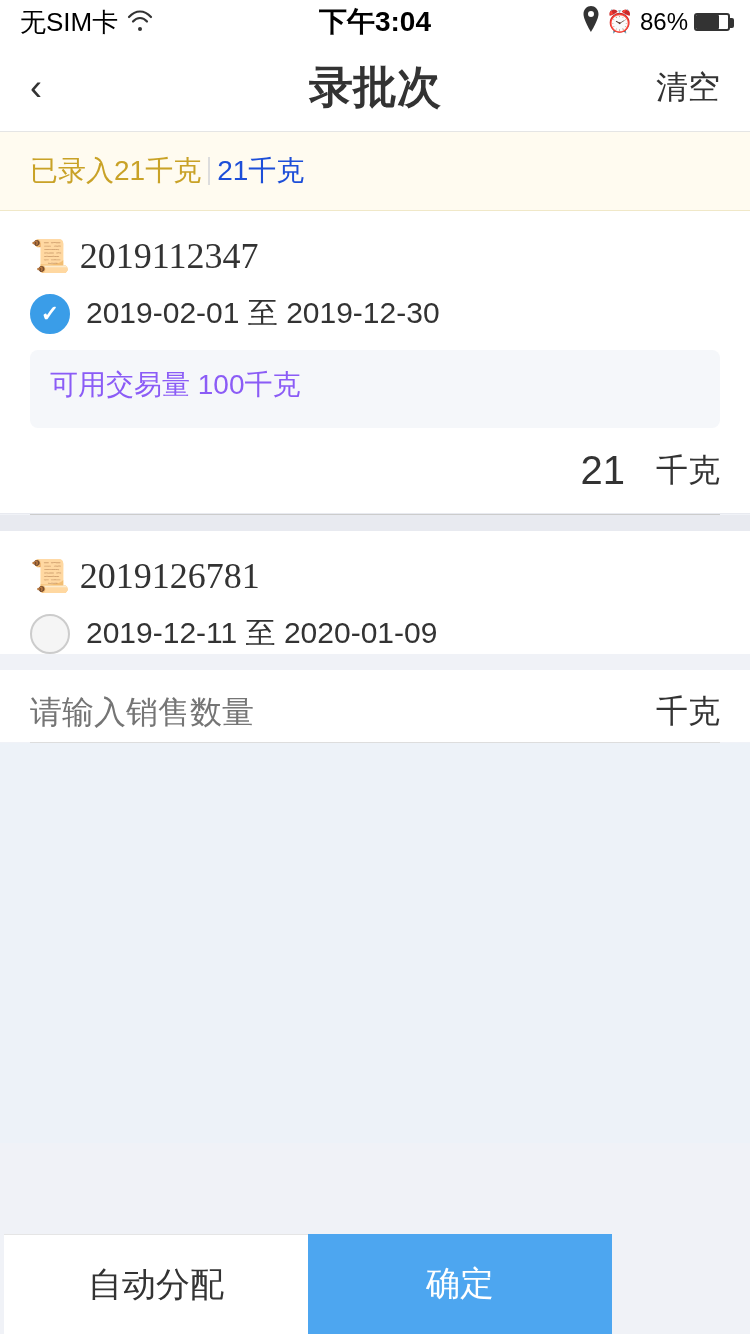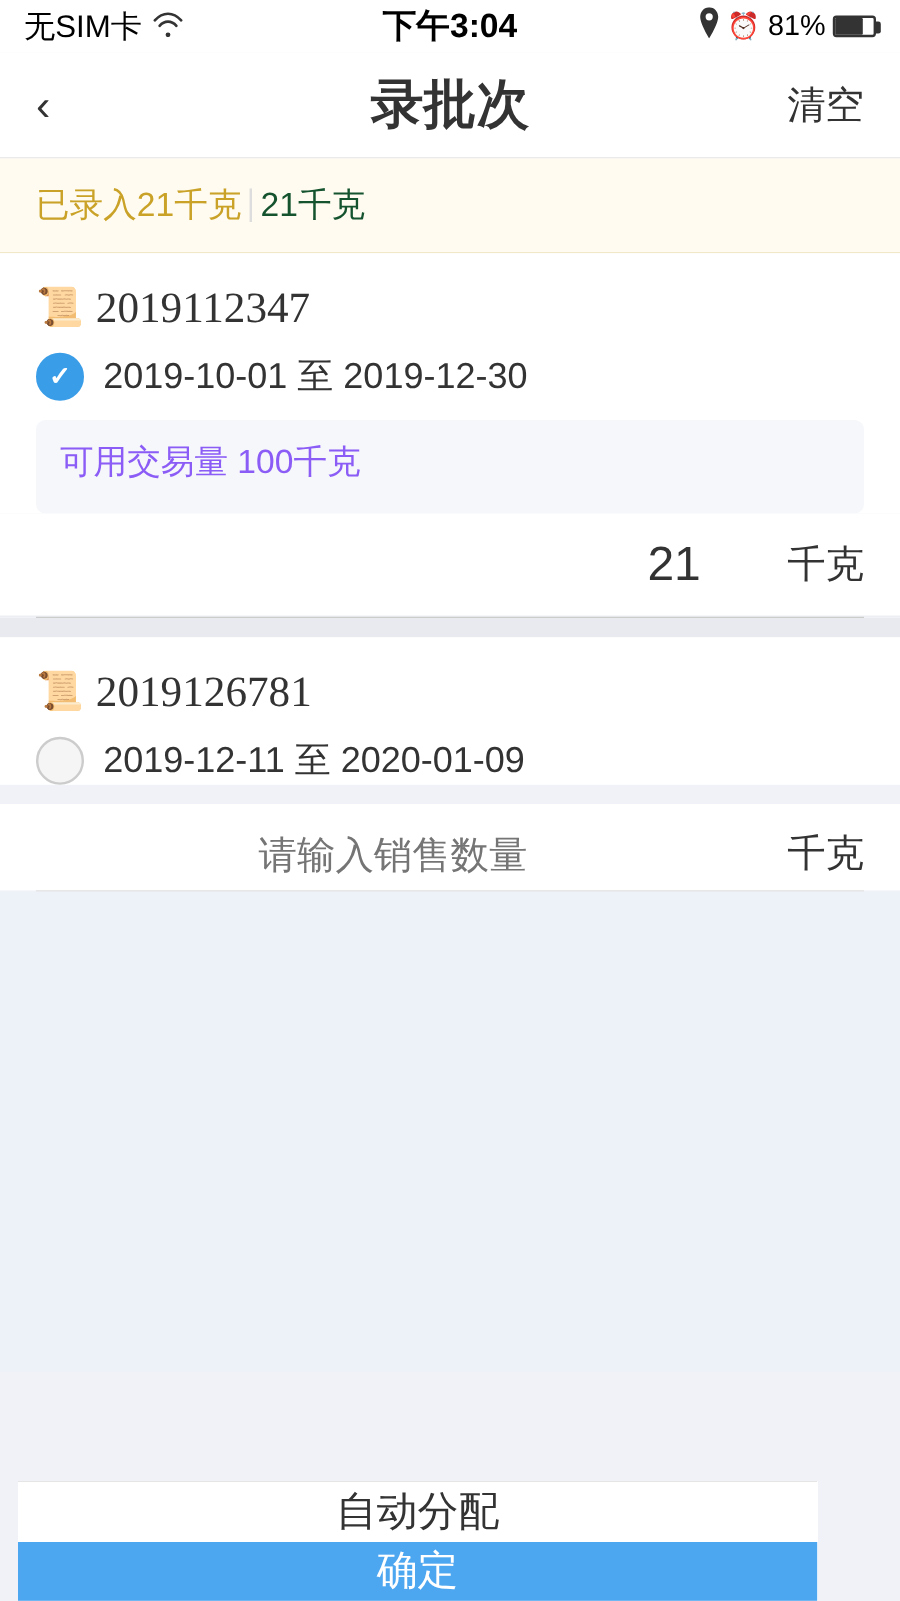--- a/index.html
+++ b/index.html
@@ -88,21 +88,21 @@
       font-size: 28px;
       color: #c9a227;
     }
     .info-banner-divider {
       width: 2px;
       height: 28px;
       background: #ddd;
     }
     .info-banner-amount {
       font-size: 28px;
-      color: #14532d;
+      color: #1d4ed8;
       font-weight: 500;
     }
 
     
     .batch-card {
       background: #fff;
       margin-bottom: 0;
       padding: 24px 30px 0;
     }
     .batch-header {
@@ -163,21 +163,20 @@
     }
 
     
     .qty-row {
       display: flex;
       align-items: center;
       justify-content: flex-end;
       padding: 20px 30px;
       background: #fff;
       border-bottom: 1px solid #e8eaf0;
-      gap: 41px;
     }
     .qty-unit {
       font-size: 32px;
       color: #333;
       margin-left: 16px;
     }
     .qty-underline {
       height: 1px;
       background: #ccc;
       margin: 0 30px;
@@ -212,26 +211,25 @@
     .light-bg {
       background: #edf2f8;
       flex: 1;
       min-height: 400px;
     }
 
     
     .bottom-bar {
       position: fixed;
       bottom: 0;
-      left: 15px;
-      width: 666px;
+      left: 4px;
+      width: 608px;
       height: 100px;
       display: flex;
       background: #fff;
-      flex-direction: column;
     }
     .btn-auto {
       flex: 1;
       display: flex;
       align-items: center;
       justify-content: center;
       font-size: 34px;
       color: #333;
       background: #fff;
       border: none;
@@ -270,21 +268,21 @@
     </span>
   </div>
   <div class="status-center">下午3:04</div>
   <div class="status-right">
     <span>
       <svg width="20" height="26" viewBox="0 0 20 26" fill="#333">
         <path d="M10 0C6 0 2.5 3.5 2.5 8c0 6 7.5 18 7.5 18s7.5-12 7.5-18C17.5 3.5 14 0 10 0zm0 11a3 3 0 1 1 0-6 3 3 0 0 1 0 6z"></path>
       </svg>
     </span>
     <span style="font-size:22px;">⏰</span>
-    <span>81%</span>
+    <span>86%</span>
     <span style="display:inline-block;width:36px;height:18px;border:2px solid #333;border-radius:3px;position:relative;vertical-align:middle;">
       <span style="display:block;width:73%;height:100%;background:#333;border-radius:1px;"></span>
       <span style="position:absolute;right:-6px;top:3px;width:4px;height:10px;background:#333;border-radius:0 2px 2px 0;display:block;"></span>
     </span>
   </div>
 </div>
 
 <div class="nav-bar">
   <span class="nav-back">‹</span>
   <span class="nav-title">录批次</span>
@@ -299,21 +297,21 @@
 
 <div class="batch-card">
   <div class="batch-header">
     <span class="batch-id-icon">📜</span>
     <span class="batch-id">2019112347</span>
   </div>
   <div class="batch-date-row">
     <div class="radio-circle checked">
       <span class="radio-check">✓</span>
     </div>
-    <span class="batch-date">2019-10-01 至 2019-12-30</span>
+    <span class="batch-date">2019-02-01 至 2019-12-30</span>
   </div>
   <div class="available-qty card-bottom-pad">可用交易量 100千克</div>
 </div>
 
 <div class="qty-row">
   <input type="number" value="21" style="border: none; outline: none; font-size: 40px; color: rgb(51, 51, 51); font-weight: 500; text-align: right; width: 120px; background: transparent;">
   <span class="qty-unit">千克</span>
 </div>
 <div class="qty-underline"></div>
 
@@ -324,21 +322,21 @@
     <span class="batch-id-icon">📜</span>
     <span class="batch-id">2019126781</span>
   </div>
   <div class="batch-date-row">
     <div class="radio-circle"></div>
     <span class="batch-date">2019-12-11 至 2020-01-09</span>
   </div>
 </div>
 
 <div class="qty-input-row">
-  <input type="number" placeholder="请输入销售数量" style="border: none; outline: none; font-size: 32px; color: rgb(192, 192, 192); text-align: center; flex: 1 1 0%; background: transparent;">
+  <input type="number" placeholder="请输入销售数量" style="border: none; outline: none; font-size: 32px; color: rgb(192, 192, 192); text-align: left; flex: 1 1 0%; background: transparent;">
   <span class="qty-input-unit">千克</span>
 </div>
 <div class="qty-input-underline"></div>
 
 <div class="light-bg" style="height: 400px;"></div>
 
 <div class="bottom-bar">
   <button class="btn-auto">自动分配</button>
   <button class="btn-confirm">确定</button>
 </div>

